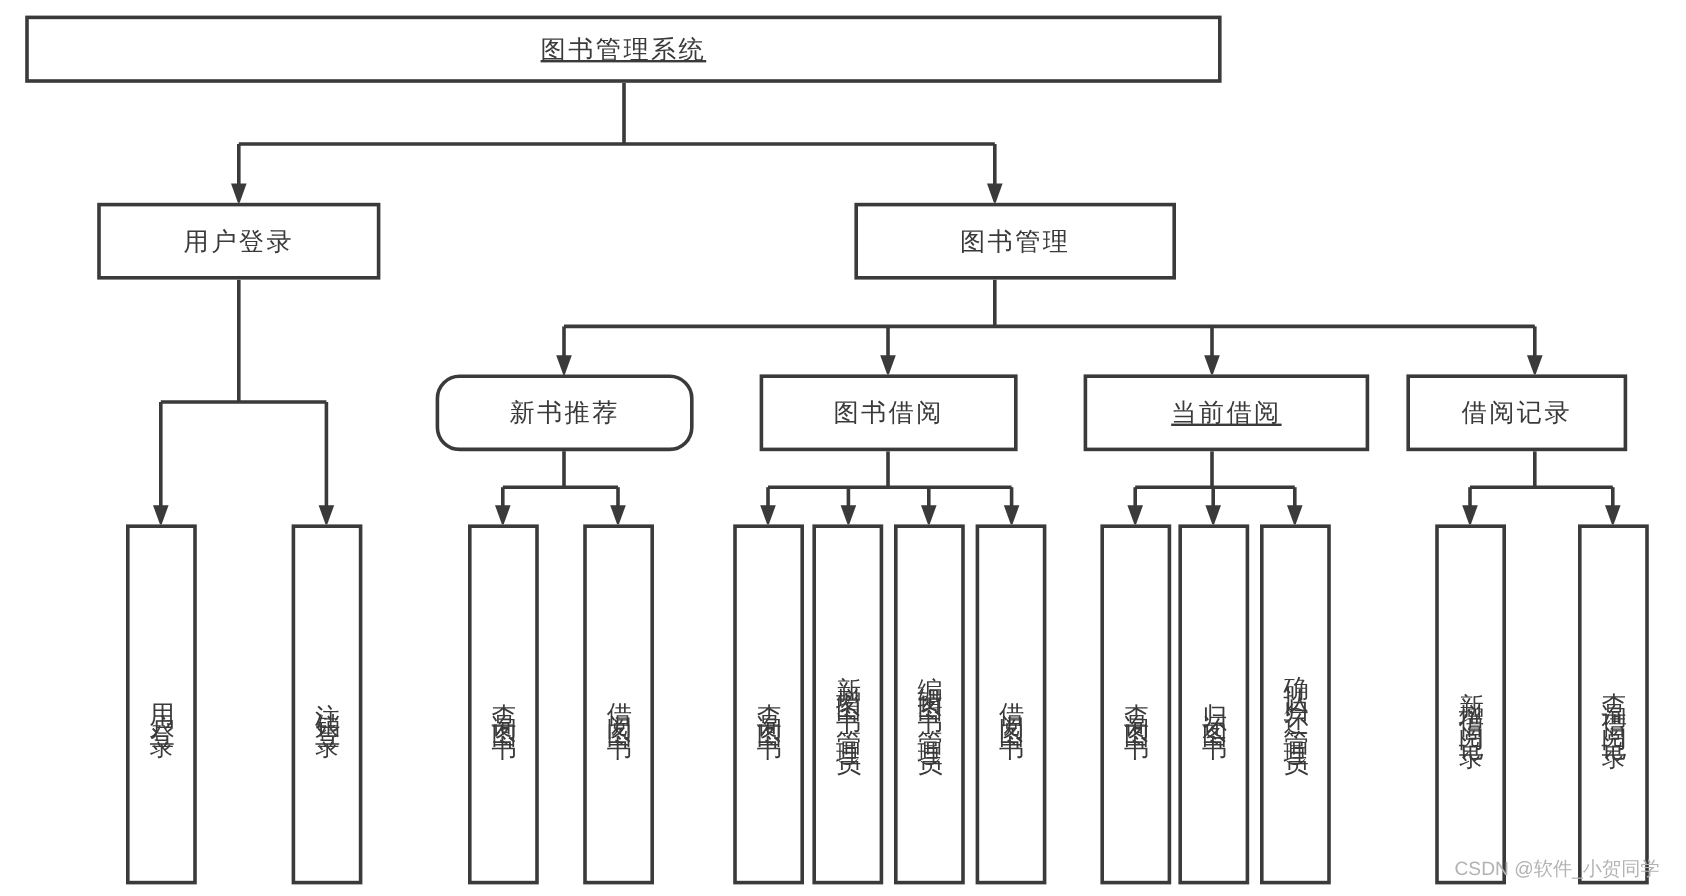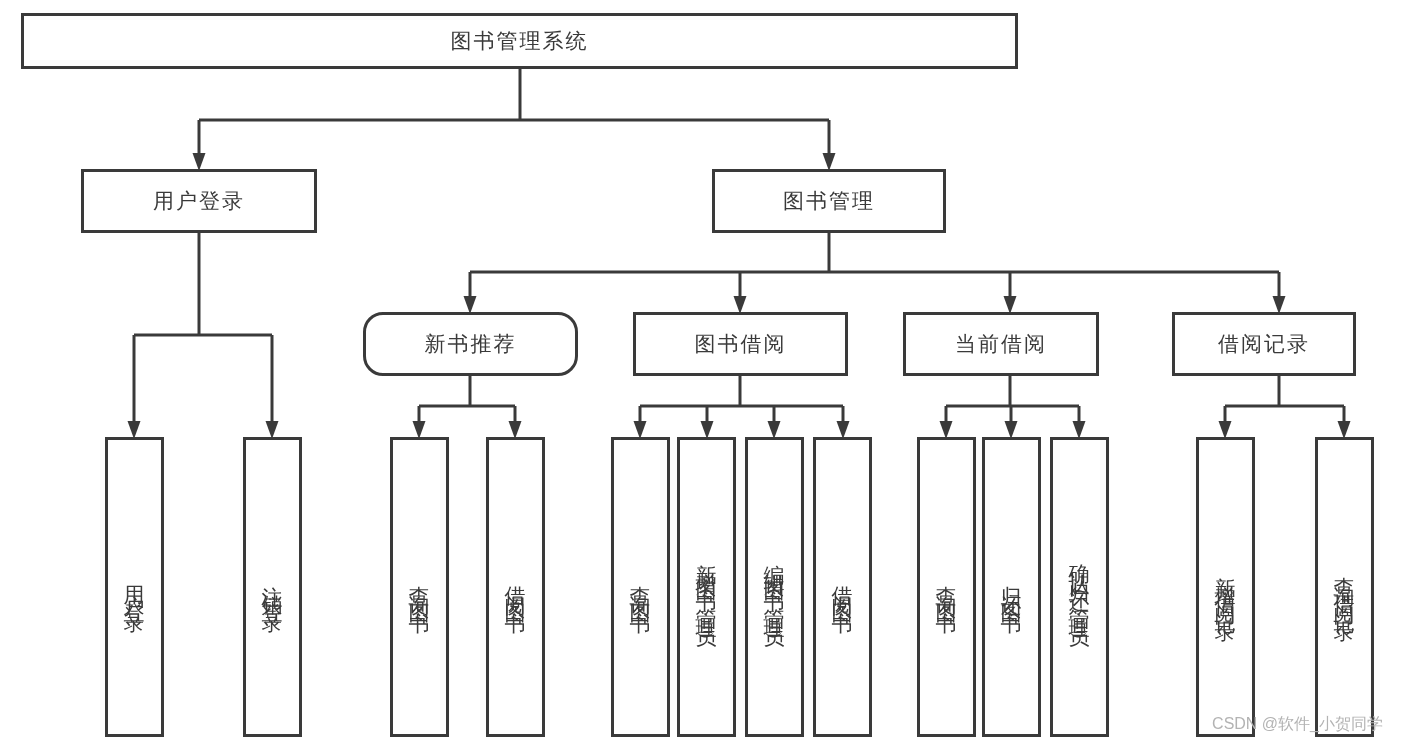--- a/index.html
+++ b/index.html
@@ -22,26 +22,26 @@
     position:absolute;z-index:2;box-sizing:border-box;
     border:3px solid var(--line);background:#fff;color:var(--text);
     display:flex;align-items:center;justify-content:center;
   }
   .h-node{font-size:21px;letter-spacing:2px;}
   .v-node span{
     writing-mode:vertical-rl;text-orientation:mixed;
     font-size:21px;letter-spacing:9px;line-height:1.2;
   }
   
-  .b-root{left:21px;top:13px;width:997px;height:56px;}
+  .b-root{left:21px;top:13px;width:997px;height:56px;text-decoration:underline;}
   .b-l2a{left:81px;top:169px;width:236px;height:64px;}
-  .b-l2b{left:712px;top:169px;width:234px;height:64px;}
+  .b-l2b{left:712px;top:169px;width:268px;height:64px;}
   .b-l3a{left:363px;top:312px;width:215px;height:64px;border-radius:20px;}
   .b-l3b{left:633px;top:312px;width:215px;height:64px;}
-  .b-l3c{left:903px;top:312px;width:196px;height:64px;}
+  .b-l3c{left:903px;top:312px;width:238px;height:64px;text-decoration:underline;}
   .b-l3d{left:1172px;top:312px;width:184px;height:64px;}
   .leaf{top:437px;width:59px;height:300px;}
   .b-f1{left:105px;}  .b-f2{left:243px;}
   .b-f3{left:390px;}  .b-f4{left:486px;}
   .b-f5{left:611px;}  .b-f6{left:677px;}
   .b-f7{left:745px;}  .b-f8{left:813px;}
   .b-f9{left:917px;}  .b-f10{left:982px;}
   .b-f11{left:1050px;}
   .b-f12{left:1196px;} .b-f13{left:1315px;}
   .watermark{

